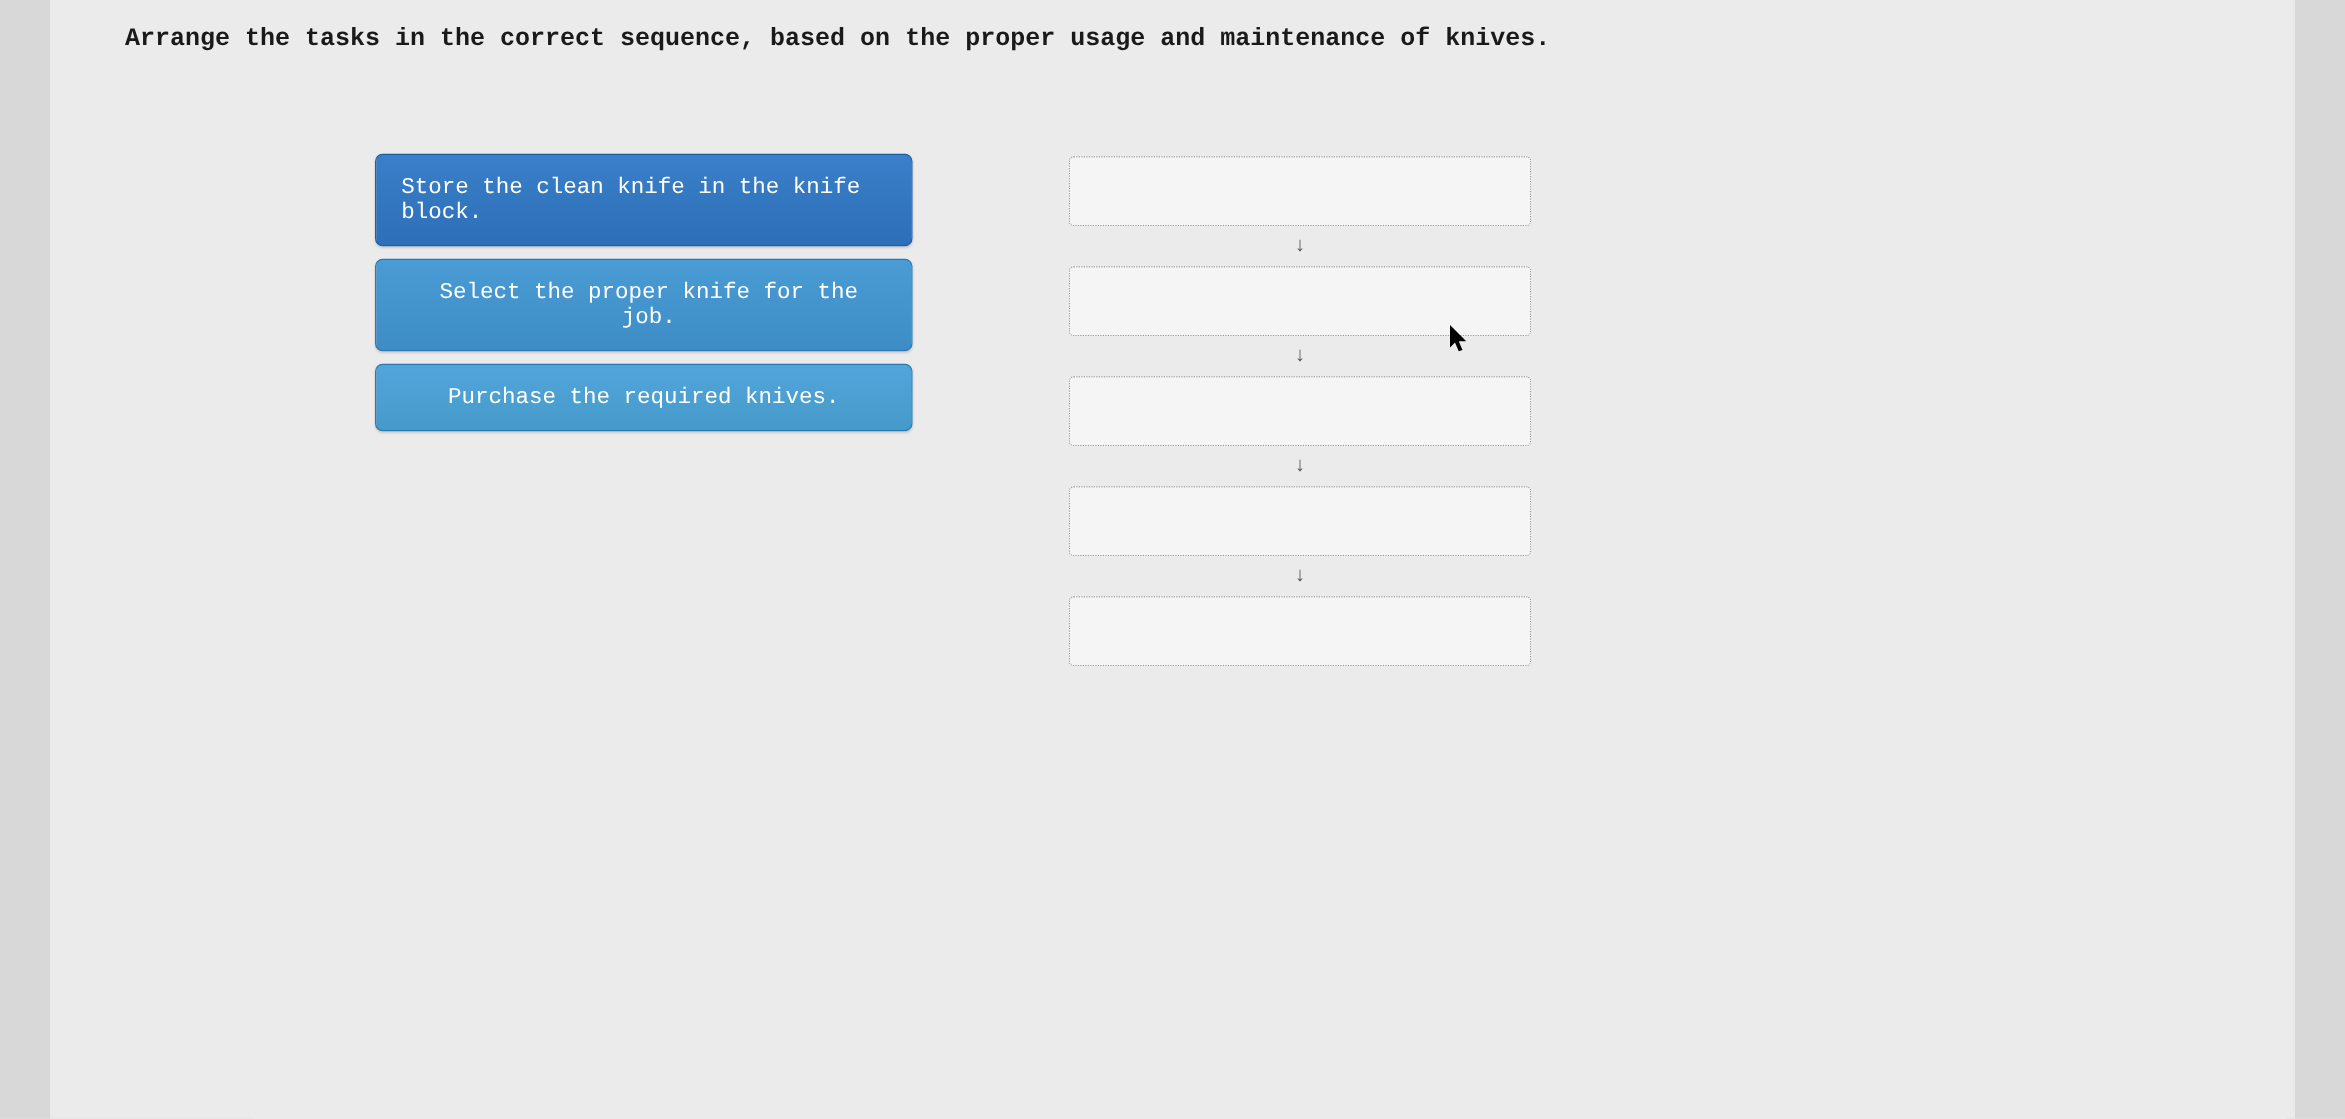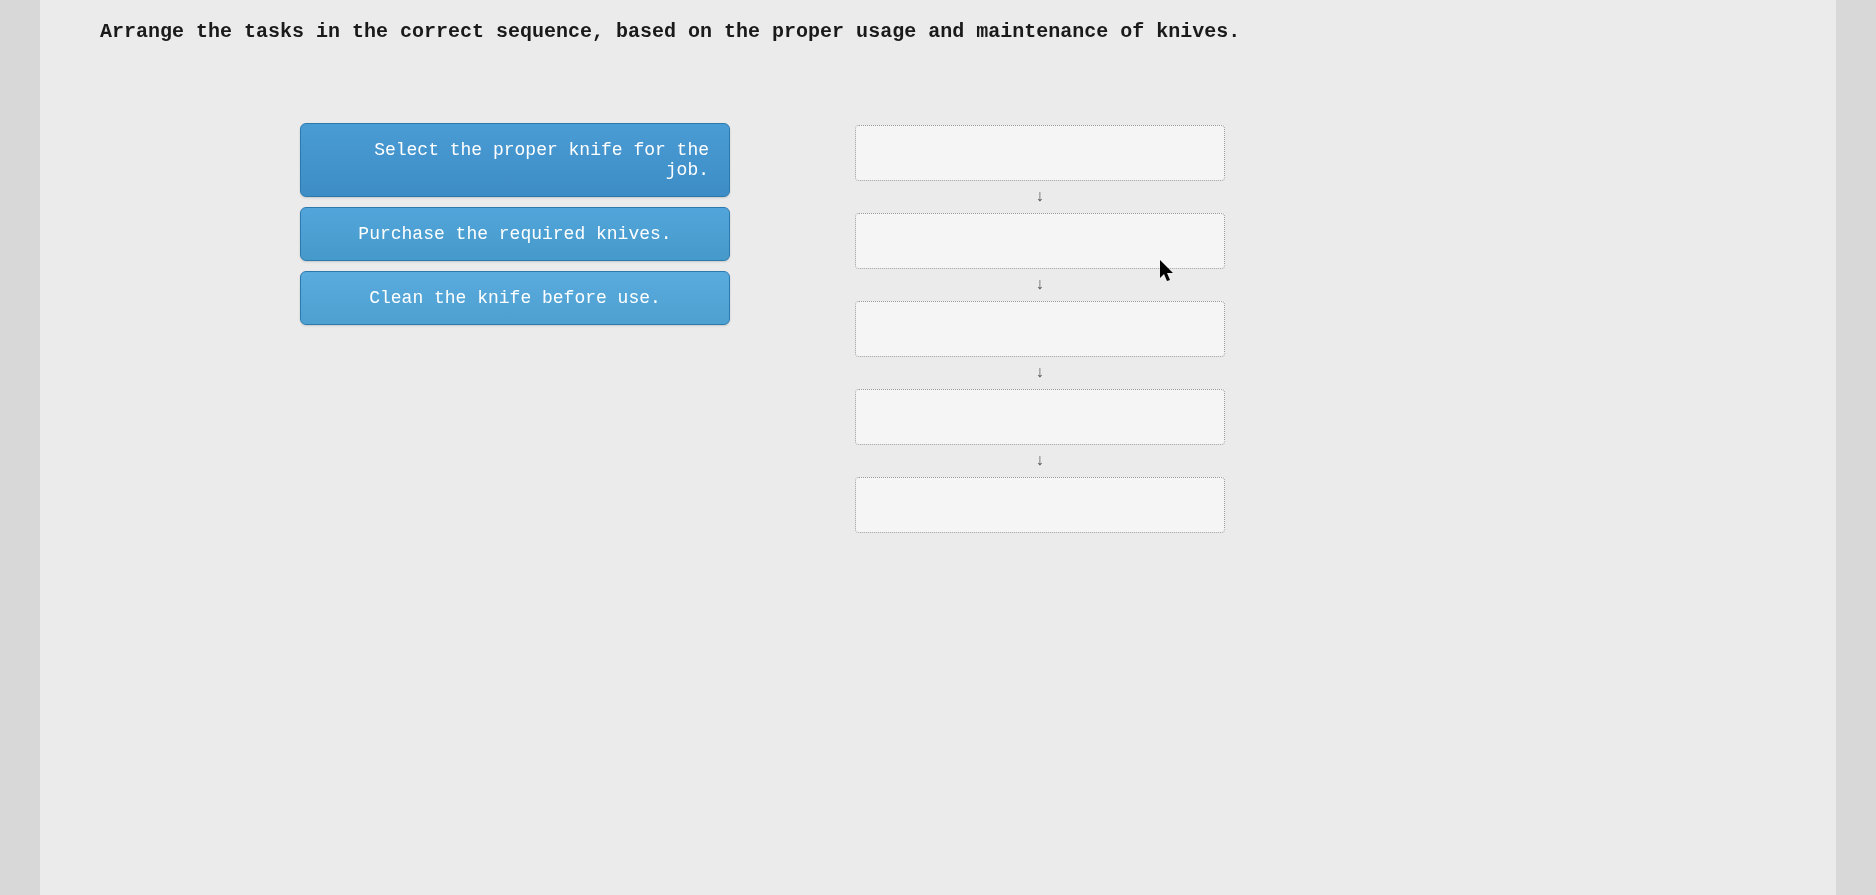--- a/index.html
+++ b/index.html
@@ -52,21 +52,21 @@
     .draggable-item.item-0 {
       background: linear-gradient(to bottom, #3a7fc9, #2d6fb8);
       border-color: #1e5fa0;
       text-align: left;
     }
     .draggable-item.item-1 {
       background: linear-gradient(to bottom, #4795d0, #3a85c0);
     }
     .draggable-item.item-2 {
       background: linear-gradient(to bottom, #4a9cd5, #3d8cc5);
-      text-align: right;
+      text-align: center;
       padding-left: 28px;
     }
     .draggable-item.item-3 {
       background: linear-gradient(to bottom, #52a5da, #459aca);
     }
     .draggable-item.item-4 {
       background: linear-gradient(to bottom, #5aabde, #4da0d0);
     }
     .target-column {
       display: flex;
@@ -101,23 +101,23 @@
 </head>
 <body>
 
 <div class="page">
 
   <div class="question-text">Arrange the tasks in the correct sequence, based on the proper usage and maintenance of knives.</div>
 
   <div class="content-row">
 
     <div class="source-column">
+      <div class="draggable-item item-0">Store the clean knife in the knife block.</div>
       <div class="draggable-item item-2">Select the proper knife for the job.</div>
       <div class="draggable-item item-3">Purchase the required knives.</div>
-      <div class="draggable-item item-4">Clean the knife before use.</div>
     </div>
 
     <div class="target-column">
       <div class="drop-target"></div>
       <div class="arrow-down">↓</div>
       <div class="drop-target"></div>
       <div class="arrow-down">↓</div>
       <div class="drop-target"></div>
       <div class="arrow-down">↓</div>
       <div class="drop-target"></div>

